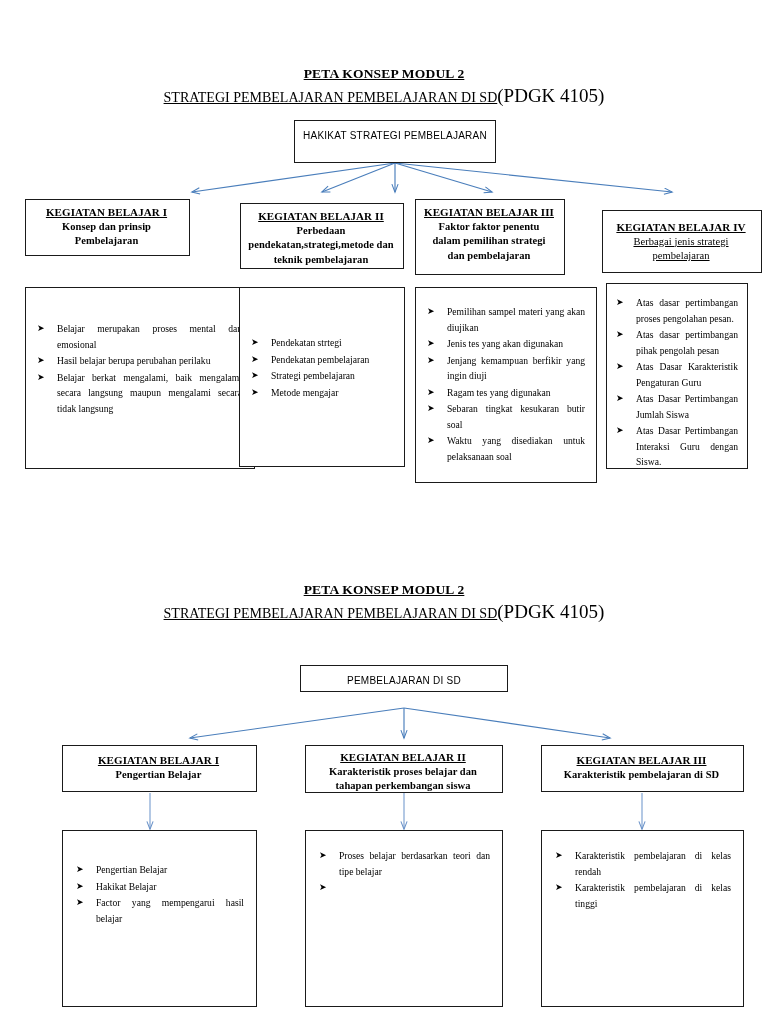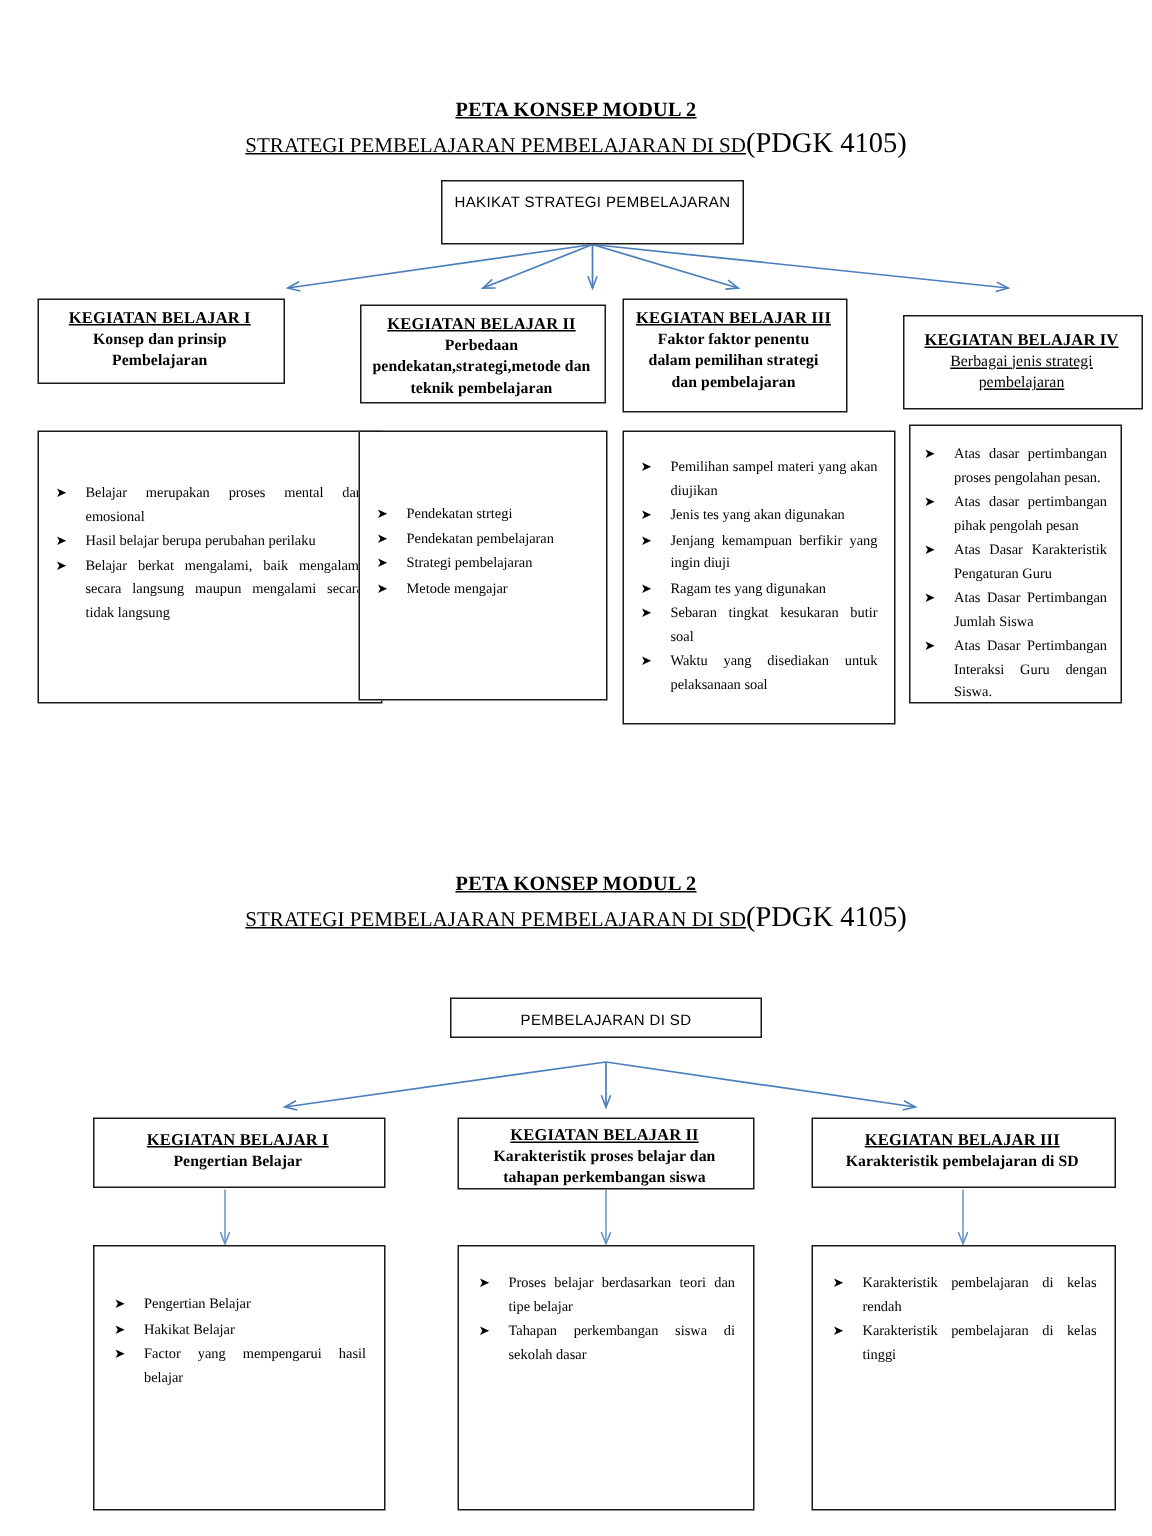--- a/index.html
+++ b/index.html
@@ -282,21 +282,21 @@
     <ul class="bullets" style="margin-top:31px; margin-right:12px; margin-left:11px;">
       <li><span class="arrow">➤</span><span>Pengertian Belajar</span></li>
       <li><span class="arrow">➤</span><span>Hakikat Belajar</span></li>
       <li><span class="arrow">➤</span><span>Factor yang mempengarui hasil belajar</span></li>
     </ul>
   </div>
 
   <div class="box content-box" style="left:305px; top:830px; width:198px; height:177px;">
     <ul class="bullets" style="margin-top:17px; margin-right:12px; margin-left:11px;">
       <li><span class="arrow">➤</span><span>Proses belajar berdasarkan teori dan tipe belajar</span></li>
-      <li><span class="arrow">➤</span><span>Tahapan perkembangan siswa di sekolah dasar</span></li>
+      <li><span class="arrow">➤</span></li>
     </ul>
   </div>
 
   <div class="box content-box" style="left:541px; top:830px; width:203px; height:177px;">
     <ul class="bullets" style="margin-top:17px; margin-right:12px; margin-left:11px;">
       <li><span class="arrow">➤</span><span>Karakteristik pembelajaran di kelas rendah</span></li>
       <li><span class="arrow">➤</span><span>Karakteristik pembelajaran di kelas tinggi</span></li>
     </ul>
   </div>
 

